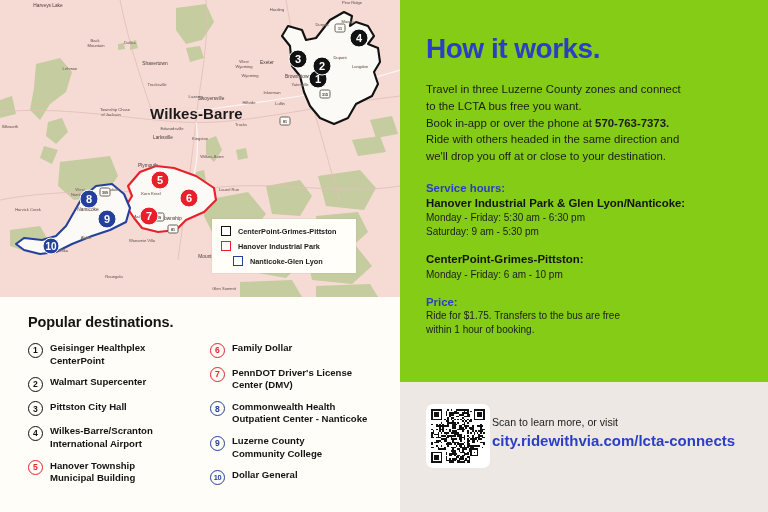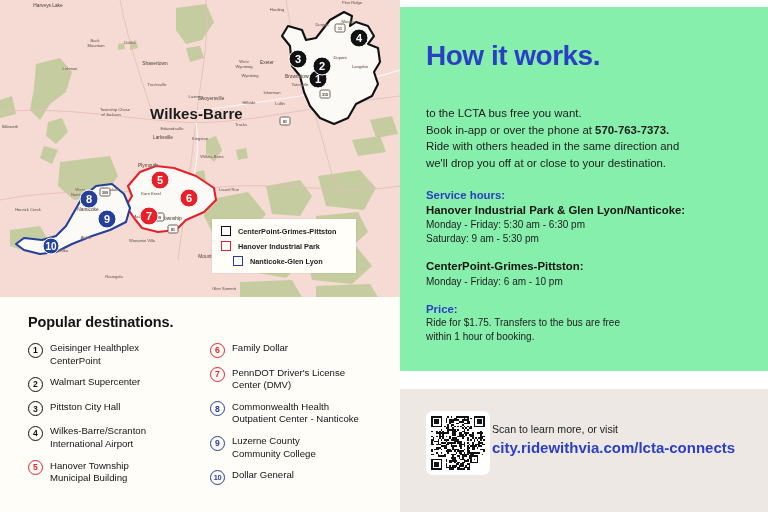--- a/index.html
+++ b/index.html
@@ -135,30 +135,29 @@
     font-size: 8.6px; font-weight: bold;
     display: flex; align-items: center; justify-content: center;
     margin-right: 7px;
     margin-top: .5px;
     line-height: 1;
   }
   .dest-num.red  { border-color: #E8202A; color: #E8202A; }
   .dest-num.blue { border-color: #25409A; color: #25409A; }
   .dest-num.ten  { font-size: 7.4px; letter-spacing: -.4px; }
   .dest-label {
-    font-size: 9.6px; font-weight: normal; color: #141414;
+    font-size: 9.6px; font-weight: bold; color: #141414;
     line-height: 1.32;
   }
 
   
   .right-col {
     position: relative;
-    width: 368px; height: 364px;
-    background: #86efac;
-    margin-top: 7px;
+    width: 368px; height: 512px;
+    background: #84cc16;
   }
   .rc-inner { padding: 33px 30px 0 26px; }
 
   .hiw-title {
     font-size: 28px; font-weight: bold;
     color: #2B3FC4;
     letter-spacing: -.5px;
     margin-bottom: 16px;
   }
   .para {
@@ -412,21 +411,21 @@
       </div>
     </div>
   </div>
 
   <div class="right-col">
     <div class="rc-inner">
 
       <div class="hiw-title">How it works.</div>
 
       <div class="para">
-        <br>
+        <span>Travel in three Luzerne County zones and connect</span><br>
         <span>to the LCTA bus free you want.</span><br>
         <span>Book in-app or over the phone at </span><b>570-763-7373.</b><br>
         <span>Ride with others headed in the same direction and</span><br>
         <span>we'll drop you off at or close to your destination.</span>
       </div>
 
       <div class="sub-head">Service hours:</div>
       <div class="zone-name">Hanover Industrial Park &amp; Glen Lyon/Nanticoke:</div>
       <div class="hours-line">Monday - Friday: 5:30 am - 6:30 pm</div>
       <div class="hours-line">Saturday: 9 am - 5:30 pm</div>

